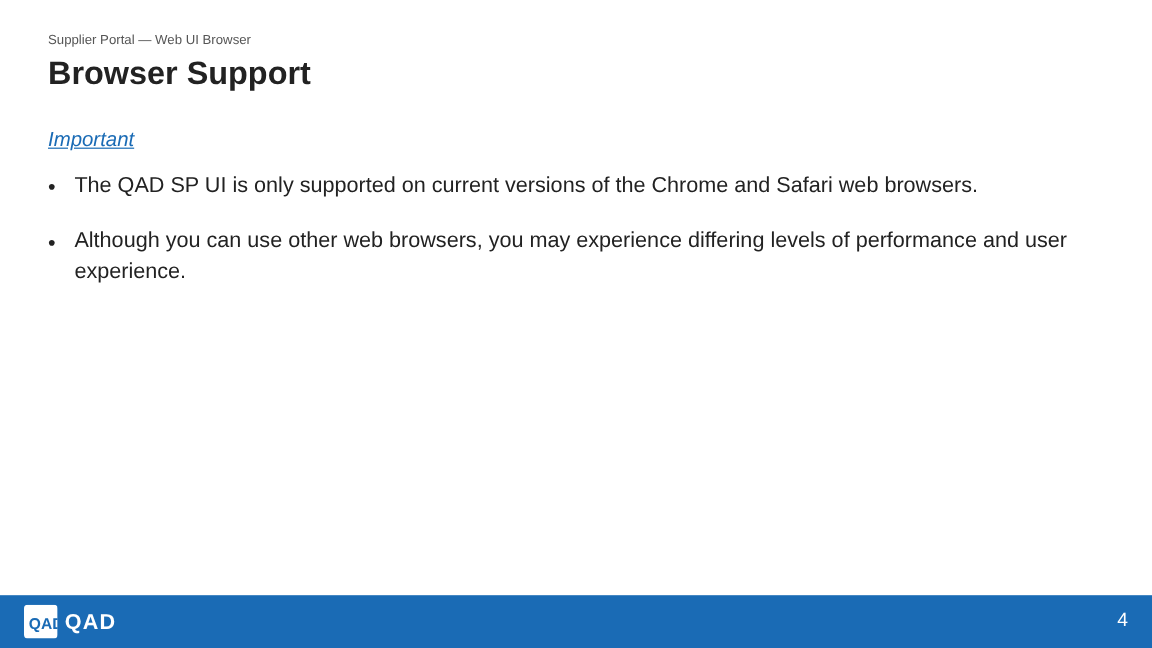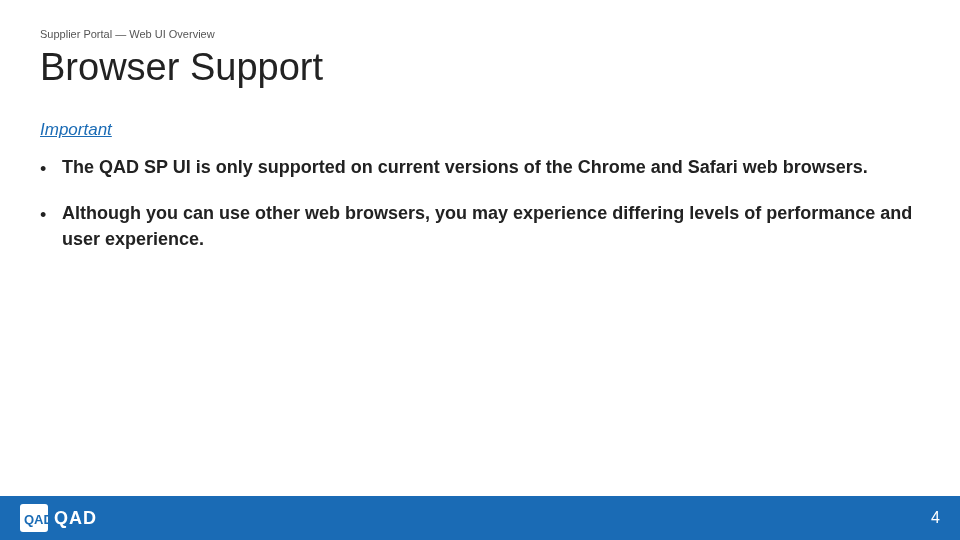--- a/index.html
+++ b/index.html
@@ -31,22 +31,22 @@
     }
 
     .breadcrumb {
       font-size: 11px;
       color: #555555;
       margin-bottom: 6px;
       font-weight: 400;
     }
 
     .page-title {
-      font-size: 38px;
-      font-weight: 400;
+      font-size: 27px;
+      font-weight: 700;
       color: #222222;
       margin-bottom: 30px;
       line-height: 1.15;
     }
 
     .section-label {
       font-size: 17px;
       font-weight: normal;
       font-style: italic;
       color: #1a6bb5;
@@ -71,21 +71,20 @@
 
     .bullet-dot {
       min-width: 22px;
       margin-top: 2px;
       font-size: 18px;
       color: #222222;
     }
 
     .bullet-text {
       flex: 1;
-      font-weight: bold;
     }
 
     
     .bottom-bar {
       height: 44px;
       background: #1a6bb5;
       display: flex;
       align-items: center;
       justify-content: space-between;
       padding: 0 20px;
@@ -114,21 +113,21 @@
       color: #ffffff;
       font-weight: 400;
     }
   </style>
 </head>
 <body>
 
 <div class="slide-container">
   <div class="content-area">
 
-    <div class="breadcrumb">Supplier Portal — Web UI Overview</div>
+    <div class="breadcrumb">Supplier Portal — Web UI Browser</div>
 
     <h1 class="page-title">Browser Support</h1>
 
     <span class="section-label">Important</span>
 
     <ul class="bullet-list">
       <li>
         <span class="bullet-dot">•</span>
         <span class="bullet-text">The QAD SP UI is only supported on current versions of the Chrome and Safari web browsers.</span>
       </li>

